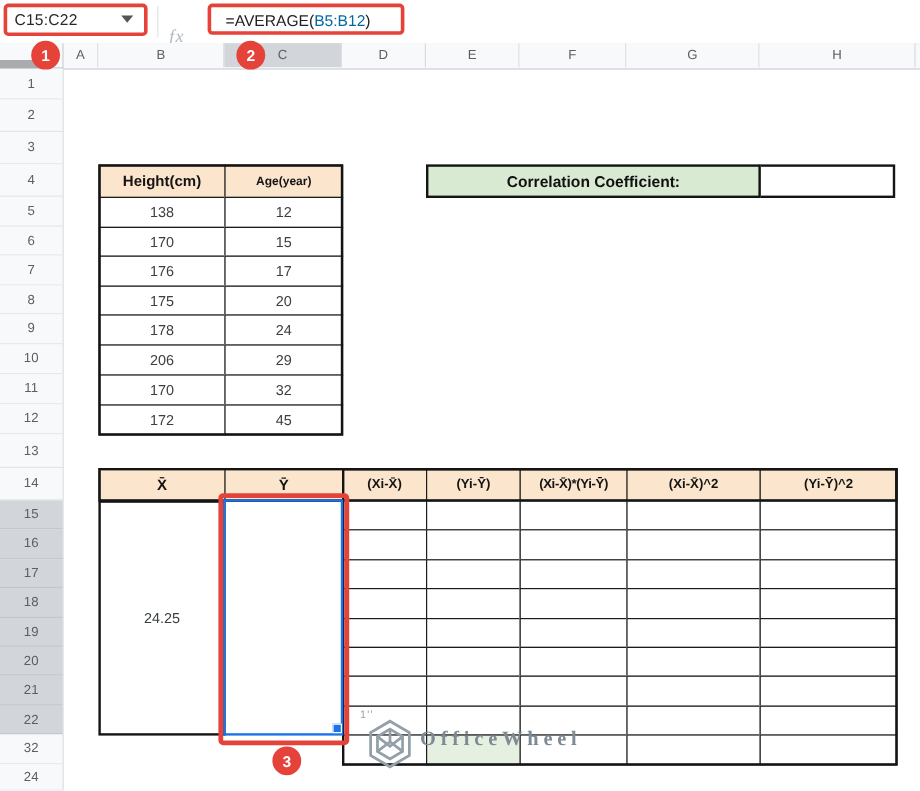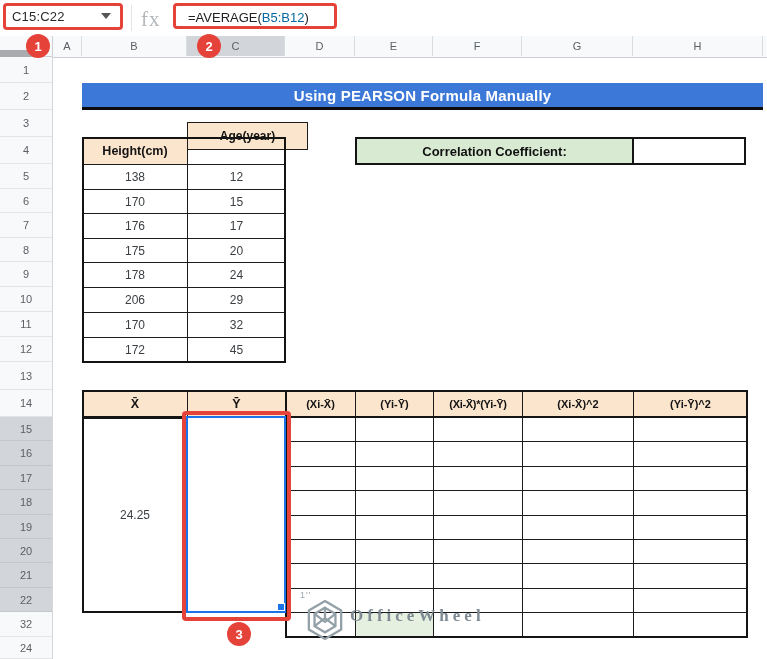--- a/index.html
+++ b/index.html
@@ -5,21 +5,21 @@
   html,body{margin:0;padding:0;background:#fff;}
   body{font-family:"Liberation Sans", sans-serif; -webkit-font-smoothing:antialiased;}
   #app{position:relative;width:767px;height:659px;overflow:hidden;background:#fff;}
 
   
   #formula-bar{position:absolute;left:0;top:0;width:767px;height:36px;background:#fff;border-bottom:1px solid #dde0e3;}
   #name-box{position:absolute;left:0;top:0;width:130px;height:35px;display:flex;align-items:center;}
   #name-box-value{position:absolute;left:12px;top:9px;font-size:13px;color:#26282b;letter-spacing:.2px;}
   #name-caret{position:absolute;left:101px;top:13px;width:0;height:0;border-left:5px solid transparent;border-right:5px solid transparent;border-top:6px solid #555;}
   #name-divider{position:absolute;left:131px;top:5px;width:1px;height:26px;background:#e2e4e7;}
-  #fx-icon{position:absolute;left:141px;top:7px;font-family:"Liberation Serif",serif;font-size:21px;color:#b3b8bd;letter-spacing:1px;}
+  #fx-icon{position:absolute;left:141px;top:23px;font-family:"Liberation Serif",serif;font-style:italic;font-size:15px;color:#b3b8bd;letter-spacing:1px;}
   #formula-text{position:absolute;left:188px;top:10px;font-size:13px;color:#202124;white-space:pre;}
   .range-ref{color:#0369a1;}
 
   
   .red-rect{position:absolute;border:3px solid #e5423a;border-radius:4px;z-index:55;pointer-events:none;}
   .red-circle{position:absolute;width:24px;height:24px;border-radius:50%;background:#e5423a;color:#fff;font-size:13px;font-weight:bold;display:flex;align-items:center;justify-content:center;z-index:60;}
 
   
   #col-header-band{position:absolute;left:0;top:36px;width:767px;height:21px;background:#f8f9fa;border-bottom:1px solid #cdd0d4;}
   .colhdr{position:absolute;top:0;height:20px;line-height:20px;text-align:center;font-size:11px;color:#5b5f63;border-right:1px solid #d9dce0;box-sizing:border-box;background:#f8f9fa;}
@@ -101,28 +101,27 @@
       <div class="rowhdr sel" style="top: 409px; height: 24px; line-height: 24px;">17</div>
       <div class="rowhdr sel" style="top: 433px; height: 25px; line-height: 25px;">18</div>
       <div class="rowhdr sel" style="top: 458px; height: 24px; line-height: 24px;">19</div>
       <div class="rowhdr sel" style="top: 482px; height: 24px; line-height: 24px;">20</div>
       <div class="rowhdr sel" style="top: 506px; height: 25px; line-height: 25px;">21</div>
       <div class="rowhdr sel" style="top: 531px; height: 24px; line-height: 24px;">22</div>
       <div class="rowhdr" style="top: 555px; height: 25px; line-height: 25px;">32</div>
       <div class="rowhdr" style="top: 580px; height: 22px; line-height: 22px;">24</div>
     </div>
 
-  <div id="title-banner">Using PEARSON Formula Manually</div>
 
   <div id="corr-label">Correlation Coefficient:</div>
   <div id="corr-value"></div>
 
   <div id="cells-layer">
       <div class="cell tan" style="left: 82px; top: 137px; width: 106px; height: 28px; font-size: 12.5px;">Height(cm)</div>
-      <div class="cell tan" style="left: 187px; top: 122px; width: 121px; height: 28px; font-size: 12px;">Age(year)</div>
+      <div class="cell tan" style="left: 187px; top: 137px; width: 99px; height: 28px; font-size: 10px;">Age(year)</div>
       <div class="cell" style="left: 82px; top: 164px; width: 106px; height: 26px;">138</div>
       <div class="cell" style="left: 187px; top: 164px; width: 99px; height: 26px;">12</div>
       <div class="cell" style="left: 82px; top: 189px; width: 106px; height: 25px;">170</div>
       <div class="cell" style="left: 187px; top: 189px; width: 99px; height: 25px;">15</div>
       <div class="cell" style="left: 82px; top: 213px; width: 106px; height: 26px;">176</div>
       <div class="cell" style="left: 187px; top: 213px; width: 99px; height: 26px;">17</div>
       <div class="cell" style="left: 82px; top: 238px; width: 106px; height: 25px;">175</div>
       <div class="cell" style="left: 187px; top: 238px; width: 99px; height: 25px;">20</div>
       <div class="cell" style="left: 82px; top: 262px; width: 106px; height: 26px;">178</div>
       <div class="cell" style="left: 187px; top: 262px; width: 99px; height: 26px;">24</div>

